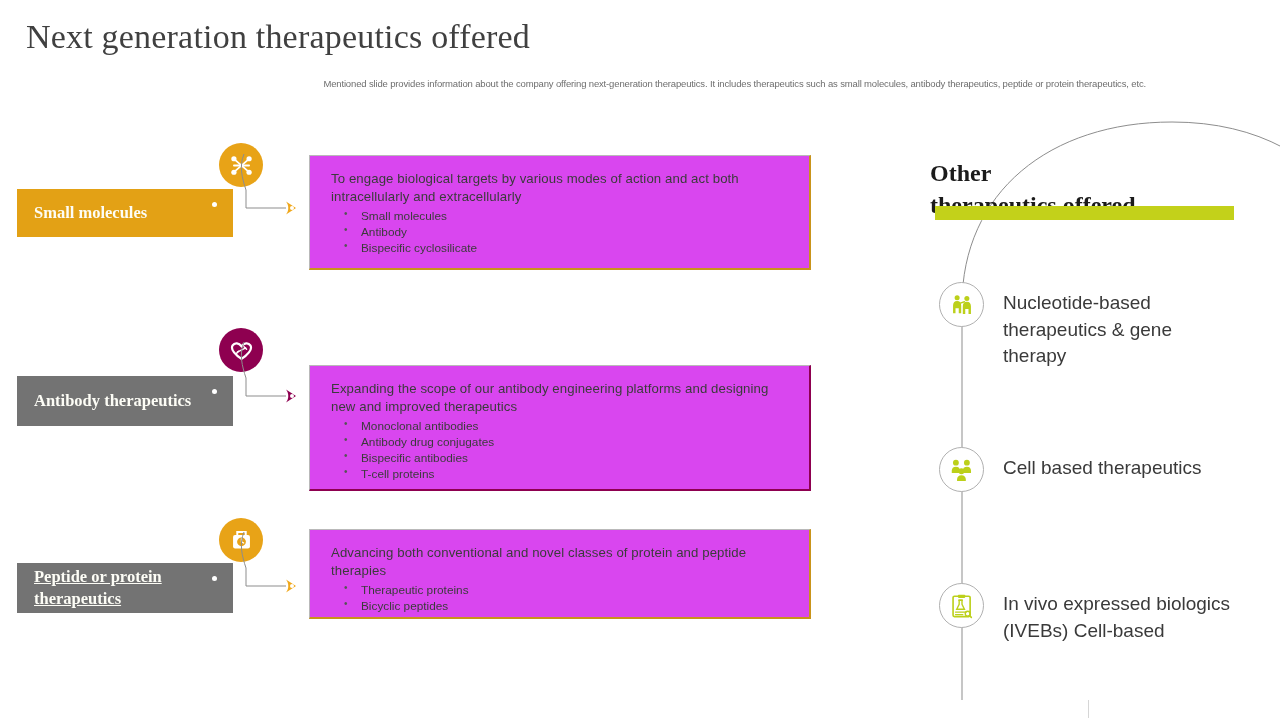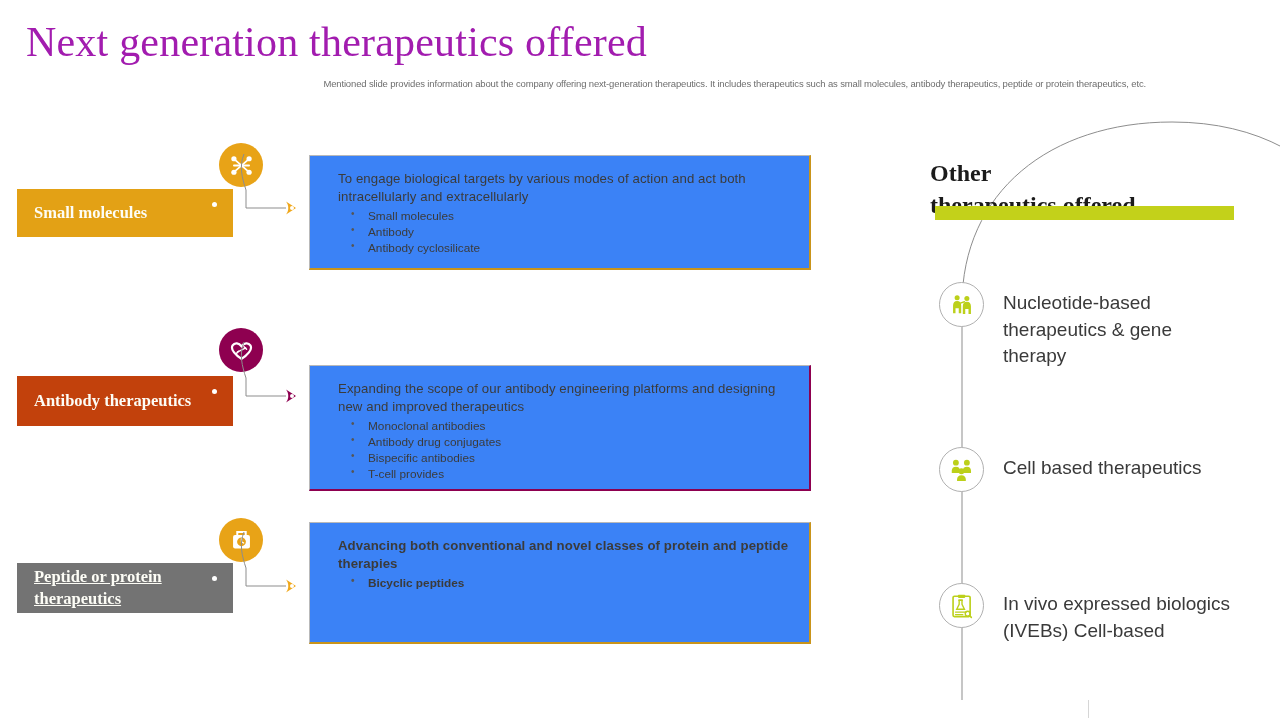--- a/index.html
+++ b/index.html
@@ -12,23 +12,23 @@
     overflow: hidden;
   }
 
   .slide { position: relative; width: 1280px; height: 720px; }
 
   
   .page-title {
     position: absolute;
     left: 26px; top: 18px;
     font-family: "Liberation Serif", serif;
-    font-size: 42px;
+    font-size: 34px;
     font-weight: 400;
-    color: #a21caf;
+    color: #404040;
     letter-spacing: 0.2px;
     white-space: nowrap;
   }
   .page-subtitle {
     position: absolute;
     left: 26px; top: 78px;
     width: 1120px;
     font-size: 9.5px;
     color: #6e6e6e;
     letter-spacing: -0.15px;
@@ -58,21 +58,21 @@
   }
   .cat-label.two-line { height: 50px; }
   .cat-label .dot {
     position: absolute;
     right: 16px; top: 13px;
     width: 5px; height: 5px;
     border-radius: 50%;
     background: #ffffff;
   }
   .lbl-1 { top: 49px; background: #e3a115; }
-  .lbl-2 { top: 48px; background: #c2410c; }
+  .lbl-2 { top: 48px; background: #737373; }
   .lbl-3 { top: 45px; background: #737373; text-decoration: underline; }
 
   
   .badge {
     position: absolute;
     left: 219px;
     width: 44px; height: 44px;
     border-radius: 50%;
     display: flex; align-items: center; justify-content: center;
   }
@@ -81,29 +81,29 @@
   .bdg-3 { top: 0px;  background: #e8a317; }
 
   
   .connector { position: absolute; left: 240px; top: 8px; }
 
   
   .detail-box {
     position: absolute;
     left: 309px;
     width: 502px;
-    background: #3b82f6;
+    background: #d946ef;
     border: 1px solid #b9b9b9;
-    padding: 14px 14px 12px 28px;
+    padding: 14px 14px 12px 21px;
   }
   .detail-box.accent-amber { border-right: 2px solid #c9941a; border-bottom: 2px solid #c9941a; }
   .detail-box.accent-magenta { border-right: 2px solid #8e0050; border-bottom: 2px solid #8e0050; margin-top: 24px; }
   .box-1 { top: 15px; height: 115px; }
   .box-2 { top: 13px; height: 126px; }
-  .box-3 { top: 4px; height: 122px; font-weight: bold; }
+  .box-3 { top: 11px; height: 90px; }
 
   .detail-intro {
     font-size: 13.2px;
     color: #3b3b3b;
     line-height: 1.35;
     letter-spacing: 0.1px;
   }
   .detail-list { list-style: none; margin-top: 2px; }
   .detail-list li {
     font-size: 11.8px;
@@ -225,21 +225,21 @@
       <path d="M4,6 C-1,18 2,30 6,42 L6,60 L46,60" stroke="#8d8d8d" stroke-width="1" fill="none"></path>
       <path d="M46,53.5 L56,60 L46,66.5 C49,63 49,57 46,53.5 Z" fill="#f0a81c"></path>
       <circle cx="52" cy="60" r="2" fill="#ffffff"></circle>
     </svg>
 
     <div class="detail-box box-1 accent-amber">
       <div class="detail-intro">To engage biological targets by various modes of action and act both intracellularly and extracellularly</div>
       <ul class="detail-list">
         <li>Small molecules</li>
         <li>Antibody</li>
-        <li>Antibody cyclosilicate</li>
+        <li>Bispecific cyclosilicate</li>
       </ul>
     </div>
   </div>
 
   <div class="row row-2">
 
     <div class="cat-label lbl-2 two-line">
       <span>Antibody therapeutics</span>
       <span class="dot"></span>
     </div>
@@ -260,21 +260,21 @@
       <path d="M46,53.5 L56,60 L46,66.5 C49,63 49,57 46,53.5 Z" fill="#8e0050"></path>
       <circle cx="52" cy="60" r="2" fill="#ffffff"></circle>
     </svg>
 
     <div class="detail-box box-2 accent-magenta">
       <div class="detail-intro">Expanding the scope of our antibody engineering platforms and designing new and improved therapeutics</div>
       <ul class="detail-list">
         <li>Monoclonal antibodies</li>
         <li>Antibody drug conjugates</li>
         <li>Bispecific antibodies</li>
-        <li>T-cell provides</li>
+        <li>T-cell proteins</li>
       </ul>
     </div>
   </div>
 
   <div class="row row-3">
 
     <div class="cat-label lbl-3 two-line">
       <span>Peptide or protein therapeutics</span>
       <span class="dot"></span>
     </div>
@@ -290,20 +290,21 @@
 
     <svg class="connector" width="70" height="70">
       <path d="M4,6 C-1,18 2,30 6,42 L6,60 L46,60" stroke="#8d8d8d" stroke-width="1" fill="none"></path>
       <path d="M46,53.5 L56,60 L46,66.5 C49,63 49,57 46,53.5 Z" fill="#f0a81c"></path>
       <circle cx="52" cy="60" r="2" fill="#ffffff"></circle>
     </svg>
 
     <div class="detail-box box-3 accent-amber">
       <div class="detail-intro">Advancing both conventional and novel classes of protein and peptide therapies</div>
       <ul class="detail-list">
+        <li>Therapeutic proteins</li>
         <li>Bicyclic peptides</li>
       </ul>
     </div>
   </div>
 
   <div class="right-panel">
 
     <svg class="arc-svg" width="380" height="620">
       <path d="M62 600 L62 205 C62 92 150 22 272 22 C360 22 420 60 448 110" stroke="#8d8d8d" stroke-width="1" fill="none"></path>
     </svg>

